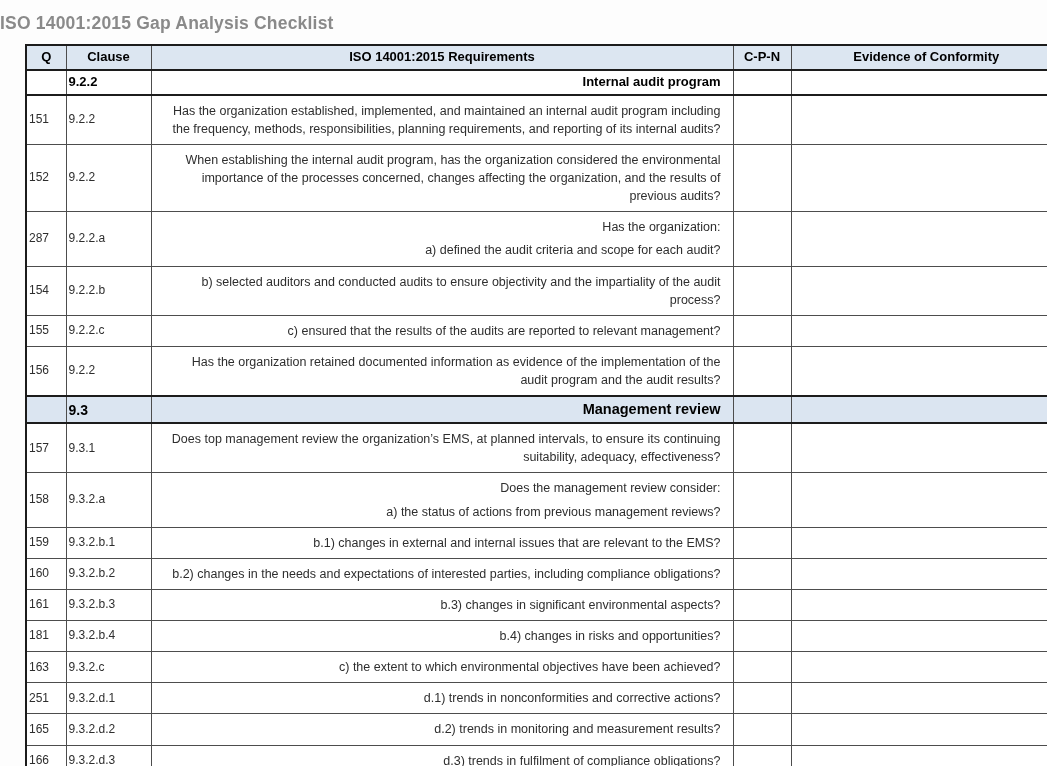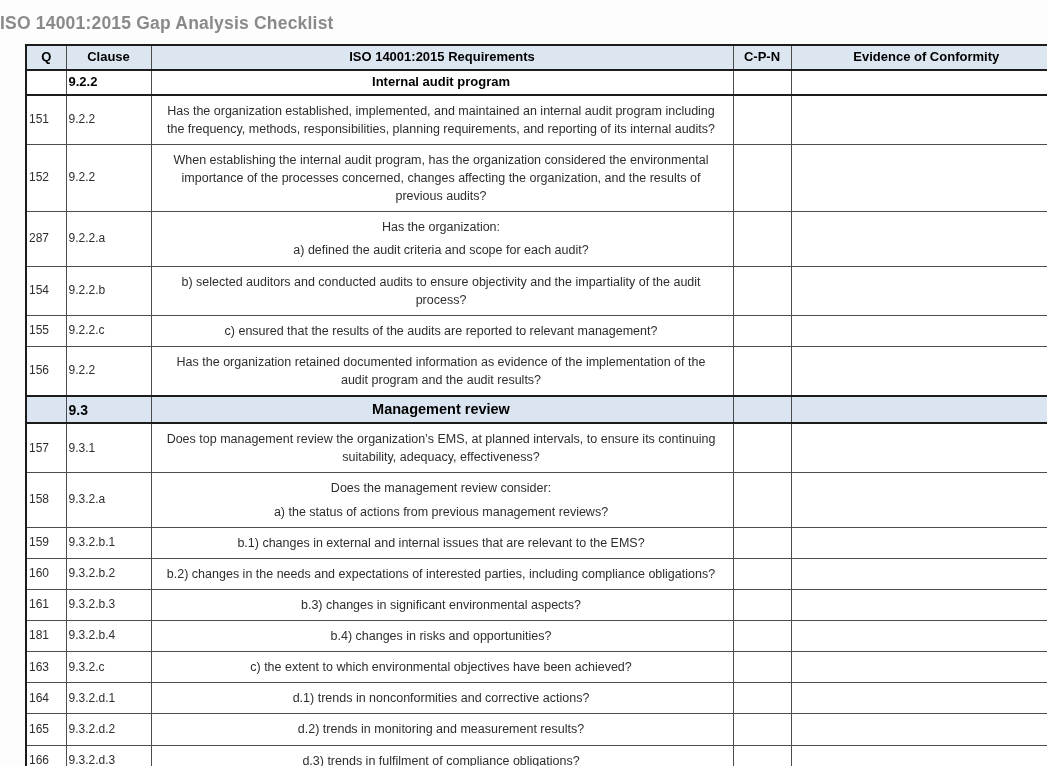--- a/index.html
+++ b/index.html
@@ -47,21 +47,21 @@
     font-size:13px;
     padding:2px 4px;
     border-bottom:2px solid var(--border-thick);
   }
   .col-q{width:40px;}
   .col-clause{width:85px;}
   .col-requirement{width:582px;}
   .col-cpn{width:58px;}
   .col-evidence{width:271px;}
   td.col-q,td.col-clause{text-align:left;}
-  td.col-requirement{text-align:center;padding:6px 12px 6px 10px;margin-top:43px;}
+  td.col-requirement{text-align:right;padding:6px 12px 6px 10px;margin-top:43px;}
   td.col-requirement p + p{margin-top:5px;}
   tr.item td{color:var(--body-text);}
   tr.item td.col-q,tr.item td.col-clause{font-size:12px;}
   tr.item td{min-height:30px;}
   tr.item td.col-q,tr.item td.col-clause,tr.item td.col-cpn,tr.item td.col-evidence{padding:6px 2px;}
   
   tr.section td{
     font-weight:bold;
     color:#000;
     border-top:2px solid var(--border-thick);
@@ -228,21 +228,21 @@
         <tr class="item">
           <td class="col-q">163</td>
           <td class="col-clause">9.3.2.c</td>
           <td class="col-requirement">
             <p>c) the extent to which environmental objectives have been achieved?</p>
           </td>
           <td class="col-cpn"></td>
           <td class="col-evidence"></td>
         </tr>
         <tr class="item">
-          <td class="col-q">164</td>
+          <td class="col-q">251</td>
           <td class="col-clause">9.3.2.d.1</td>
           <td class="col-requirement">
             <p>d.1) trends in nonconformities and corrective actions?</p>
           </td>
           <td class="col-cpn"></td>
           <td class="col-evidence"></td>
         </tr>
         <tr class="item">
           <td class="col-q">165</td>
           <td class="col-clause">9.3.2.d.2</td>

